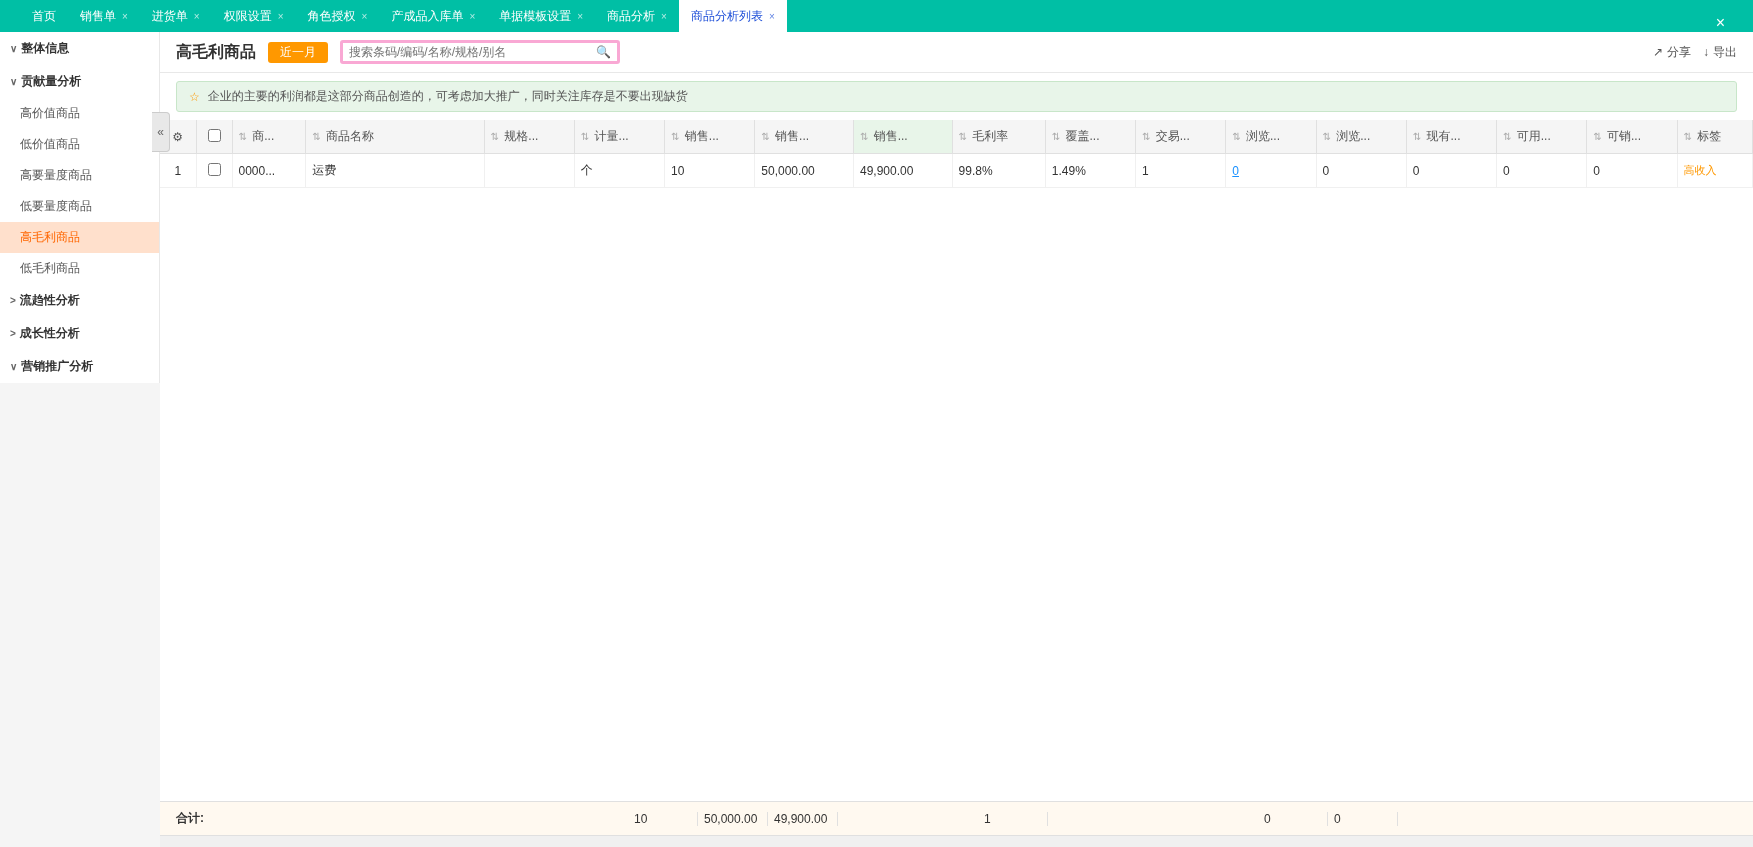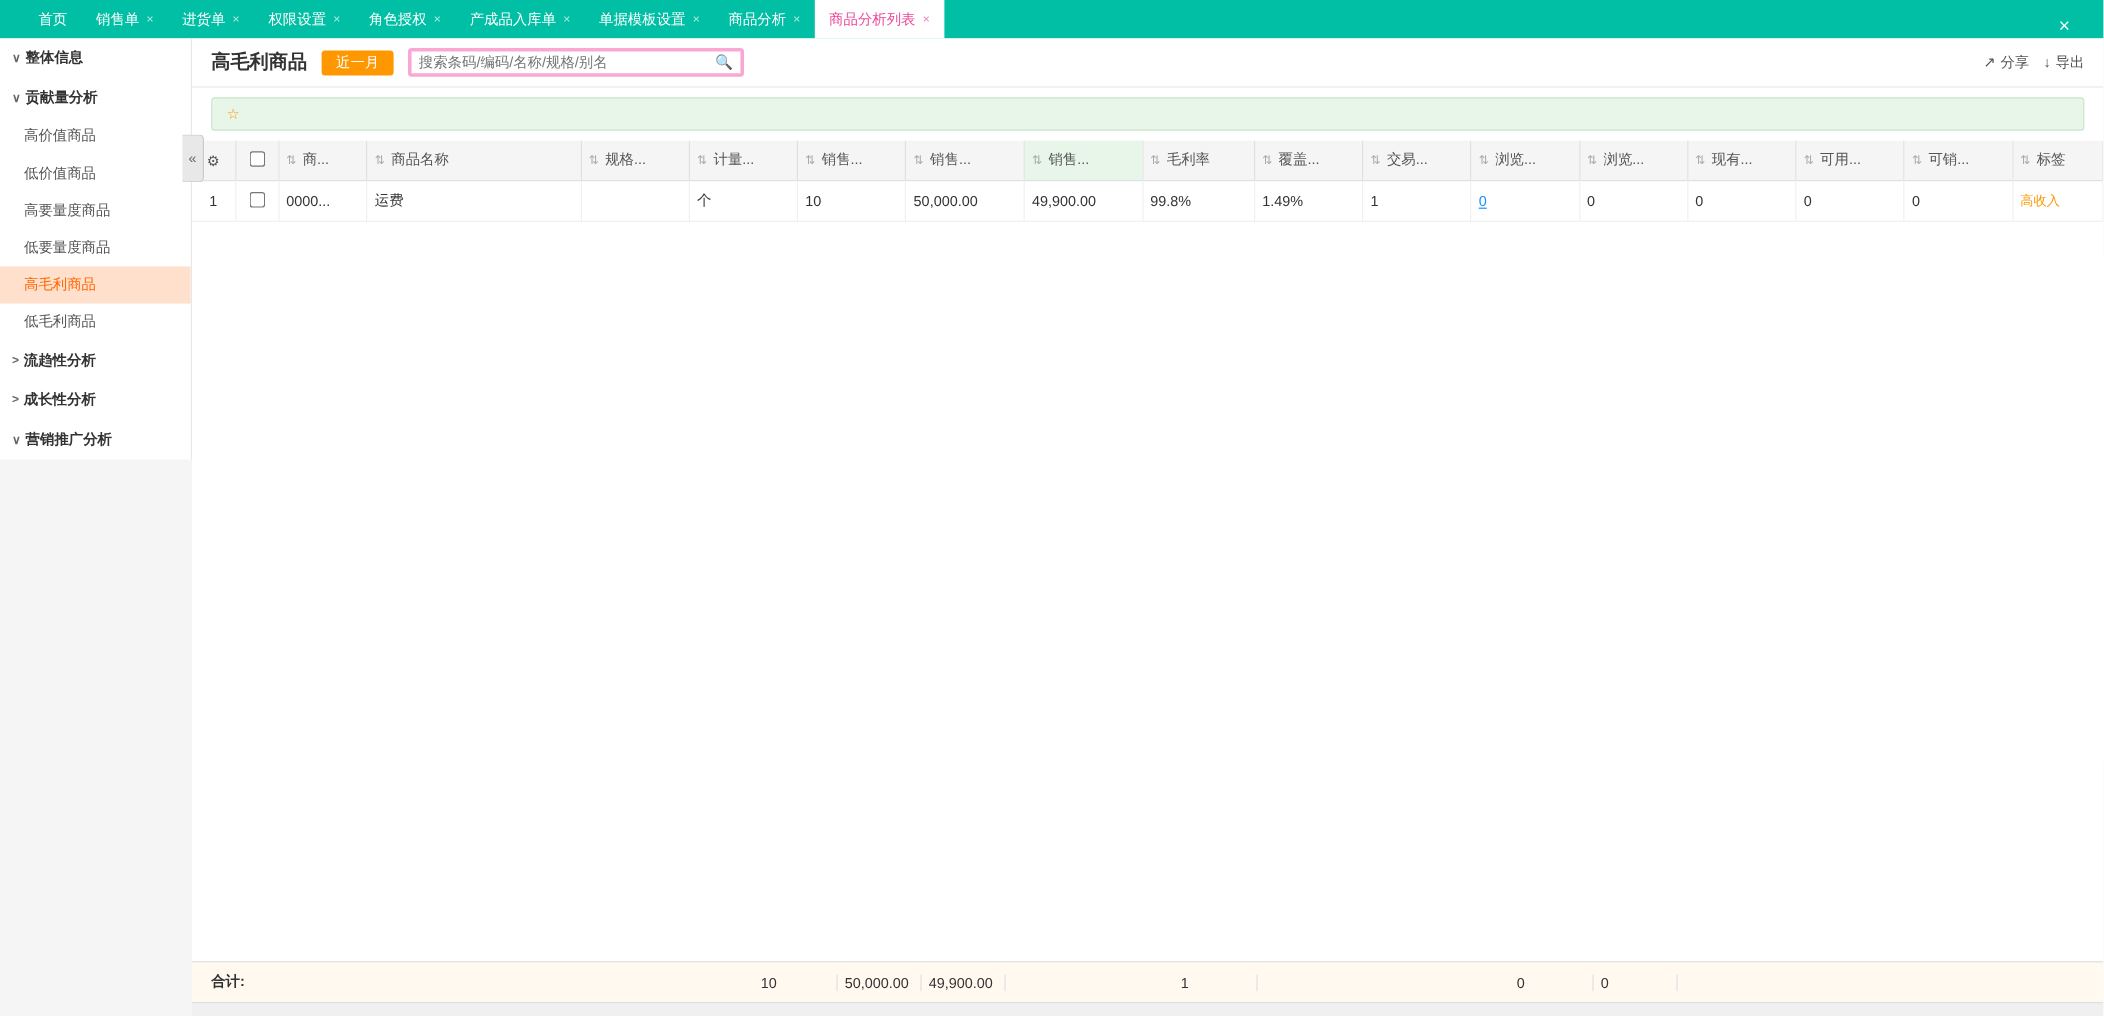--- a/index.html
+++ b/index.html
@@ -18,21 +18,21 @@
       color: #fff;
       padding: 0 12px;
       height: 32px;
       display: flex;
       align-items: center;
       cursor: pointer;
       white-space: nowrap;
       font-size: 12px;
       gap: 4px;
     }
-    .top-nav .nav-item.active { background: #fff; color: #ec4899; }
+    .top-nav .nav-item.active { background: #fff; color: #1d4ed8; }
     .top-nav .nav-item .close-x {
       font-size: 10px;
       opacity: 0.7;
       margin-left: 2px;
     }
     .top-nav .spacer { flex: 1; }
     .top-nav .window-close {
       color: #fff;
       font-size: 16px;
       cursor: pointer;
@@ -355,20 +355,21 @@
         </div>
         <div class="action-btn">
           <span>↓</span>
           <span>导出</span>
         </div>
       </div>
     </div>
 
     <div class="info-bar">
       <span class="info-icon">☆</span>
+      <span>企业的主要的利润都是这部分商品创造的，可考虑加大推广，同时关注库存是不要出现缺货</span>
     </div>
 
     <div class="table-wrapper">
       <table>
         <thead>
           <tr>
             <th style="width:36px;text-align:center;">
               <span>⚙</span>
             </th>
             <th style="width:36px;text-align:center;">

